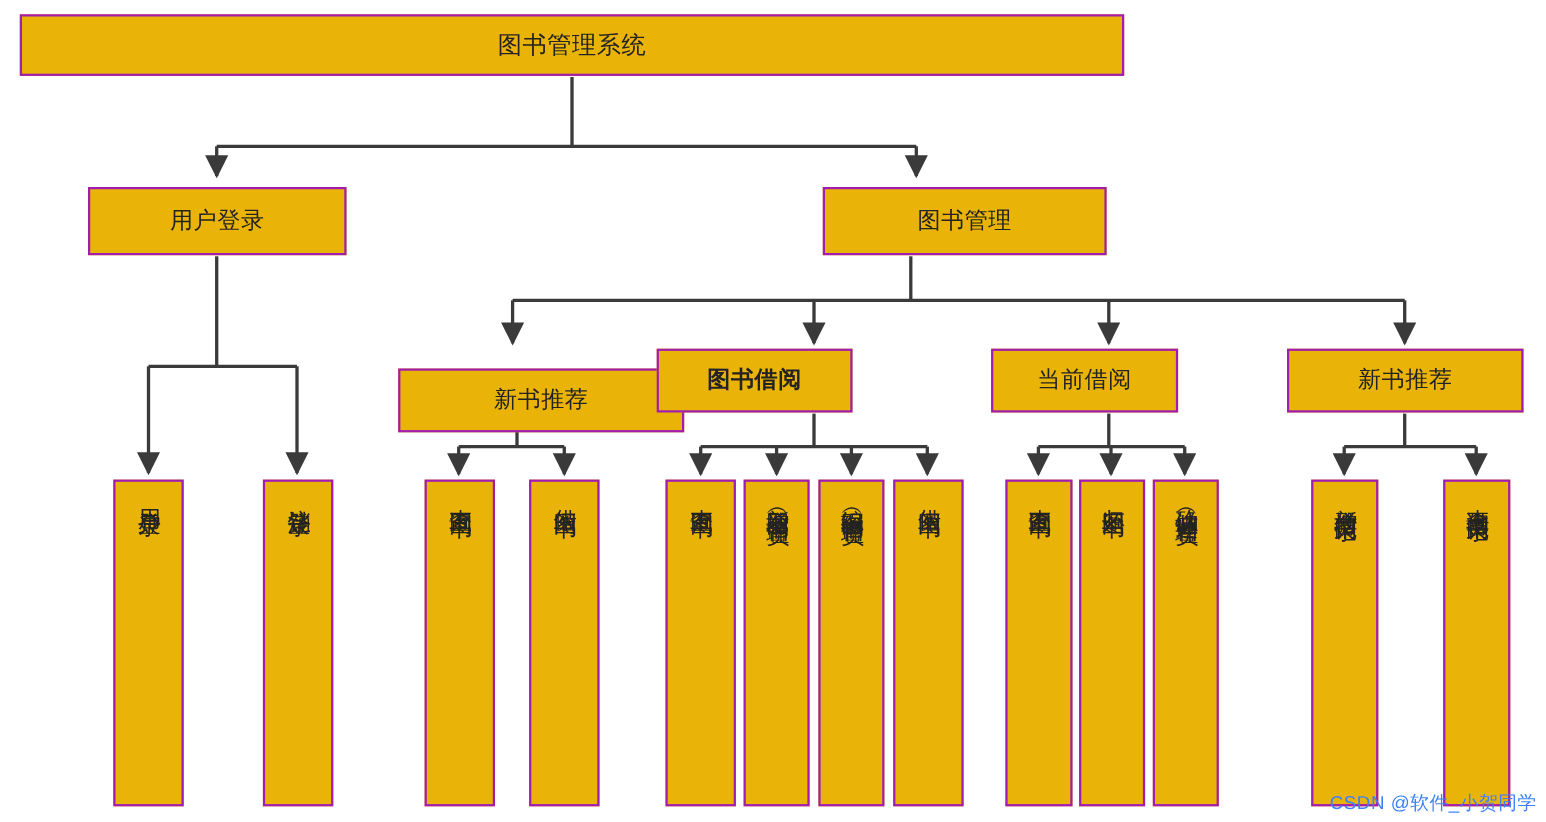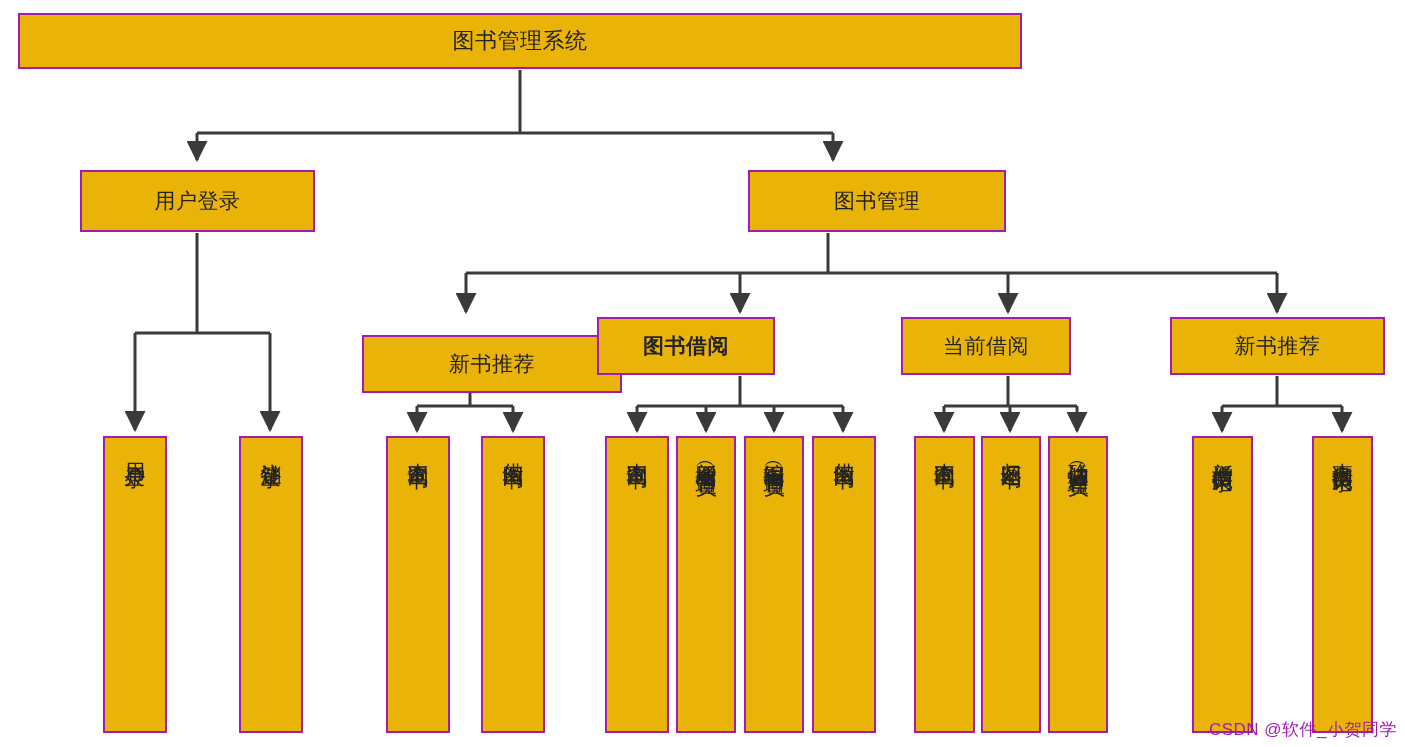--- a/index.html
+++ b/index.html
@@ -59,21 +59,21 @@
     line-height: 1.05;
     letter-spacing: 2px;
     white-space: nowrap;
     transform: none;
   }
   .watermark {
     position: absolute;
     right: 8px;
     bottom: 6px;
     font-size: 17px;
-    color: #a21caf;
+    color: #3b82f6;
     letter-spacing: 0.5px;
     white-space: nowrap;
   }
 </style>
 </head>
 <body>
 
 <div id="canvas">
 
   <svg class="edges" viewBox="0 0 1405 747">

